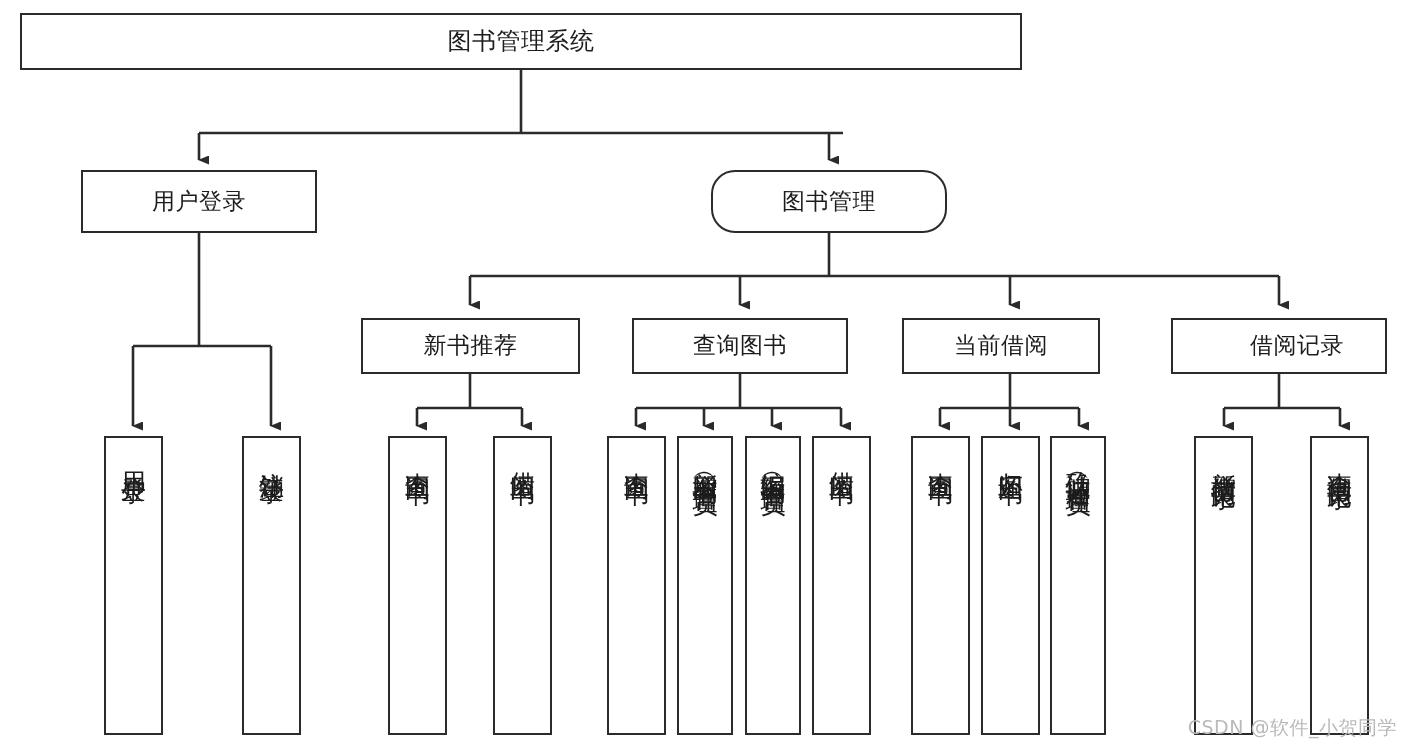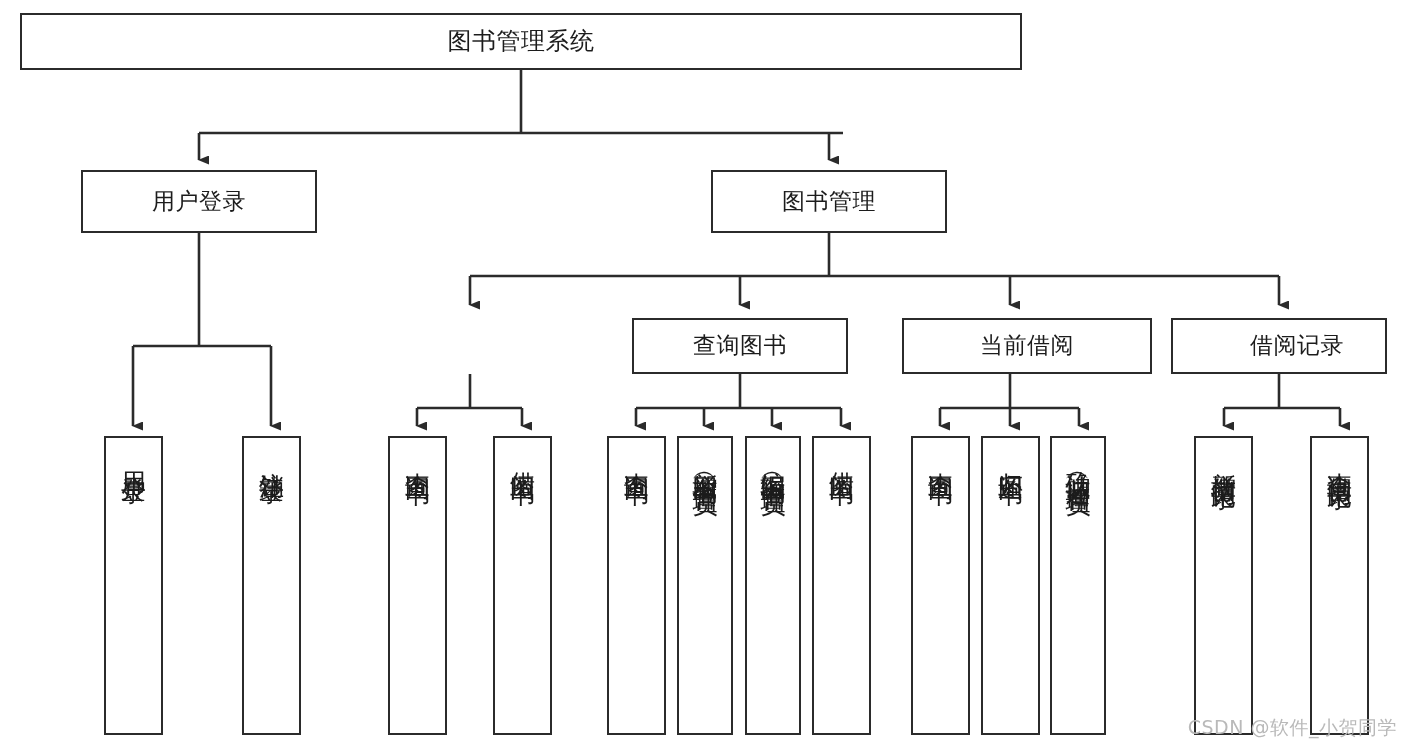--- a/index.html
+++ b/index.html
@@ -131,30 +131,33 @@
   </svg>
 
   <div class="node horiz root" style="left:20px; top:13px; width:1002px; height:57px;">
     <span class="node-label">图书管理系统</span>
   </div>
 
   <div class="node horiz" style="left:81px; top:170px; width:236px; height:63px;">
     <span class="node-label">用户登录</span>
   </div>
 
-  <div class="node horiz" style="left:711px; top:170px; width:236px; height:63px;">
+  <div class="node horiz" style="left:711px; top:170px; width:236px; height:63px;border-radius:24px;">
     <span class="node-label">图书管理</span>
   </div>
 
+  <div class="node horiz" style="left:361px; top:318px; width:219px; height:56px;">
+    <span class="node-label">新书推荐</span>
+  </div>
 
   <div class="node horiz" style="left:632px; top:318px; width:216px; height:56px;">
     <span class="node-label">查询图书</span>
   </div>
 
-  <div class="node horiz" style="left:902px; top:318px; width:250px; height:56px;">
+  <div class="node horiz" style="left:902px; top:318px; width:198px; height:56px;">
     <span class="node-label">当前借阅</span>
   </div>
 
   <div class="node horiz" style="left:1171px; top:318px; width:216px; height:56px;padding-left:36px;">
     <span class="node-label">借阅记录</span>
   </div>
 
   <div class="node vert" style="left:104px; top:436px; width:59px; height:299px;">
     <span class="node-label">用户登录</span>
   </div>

